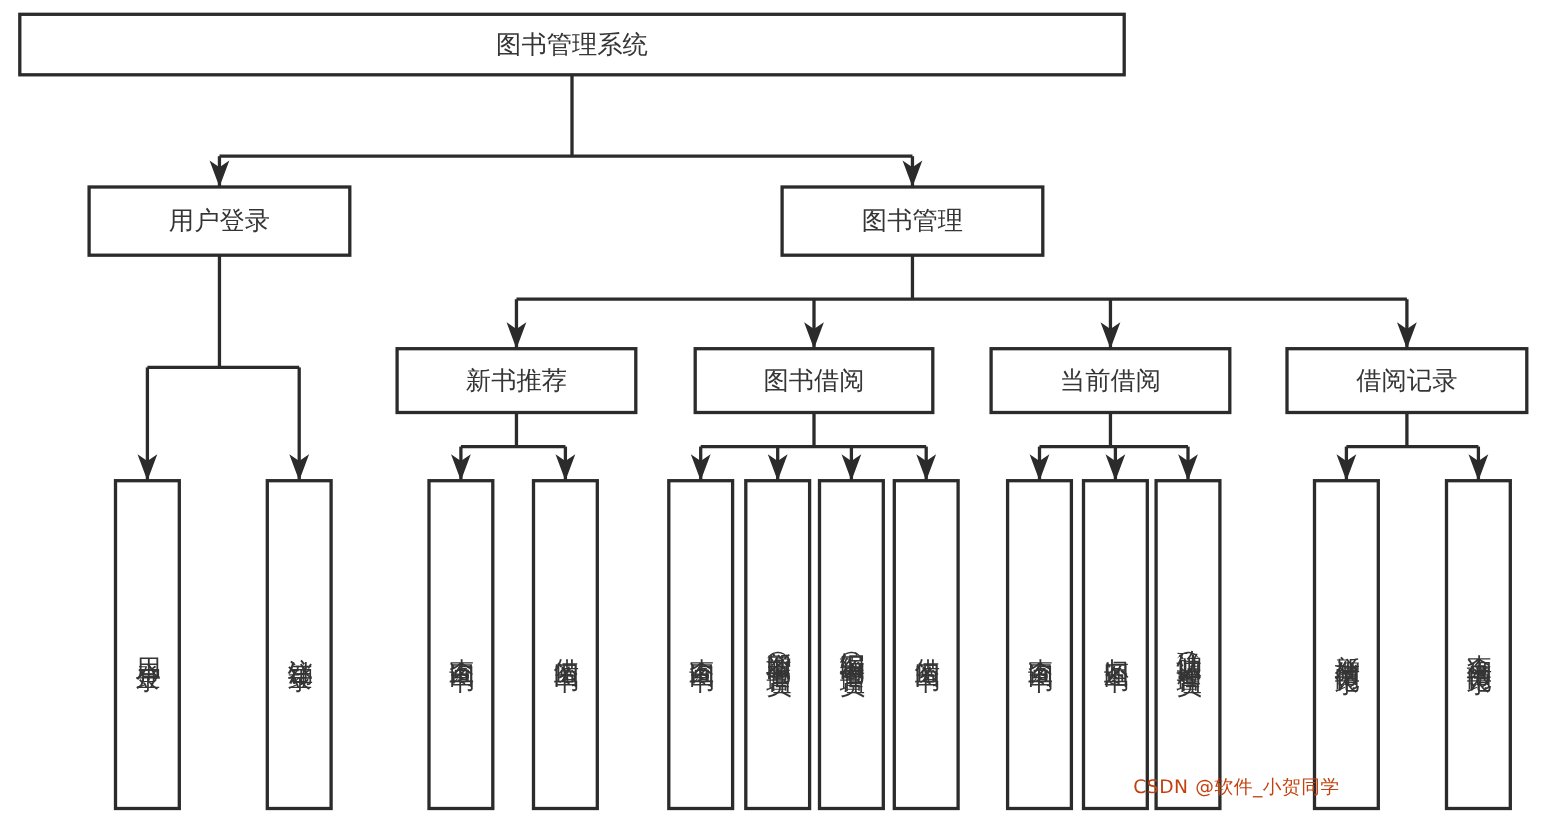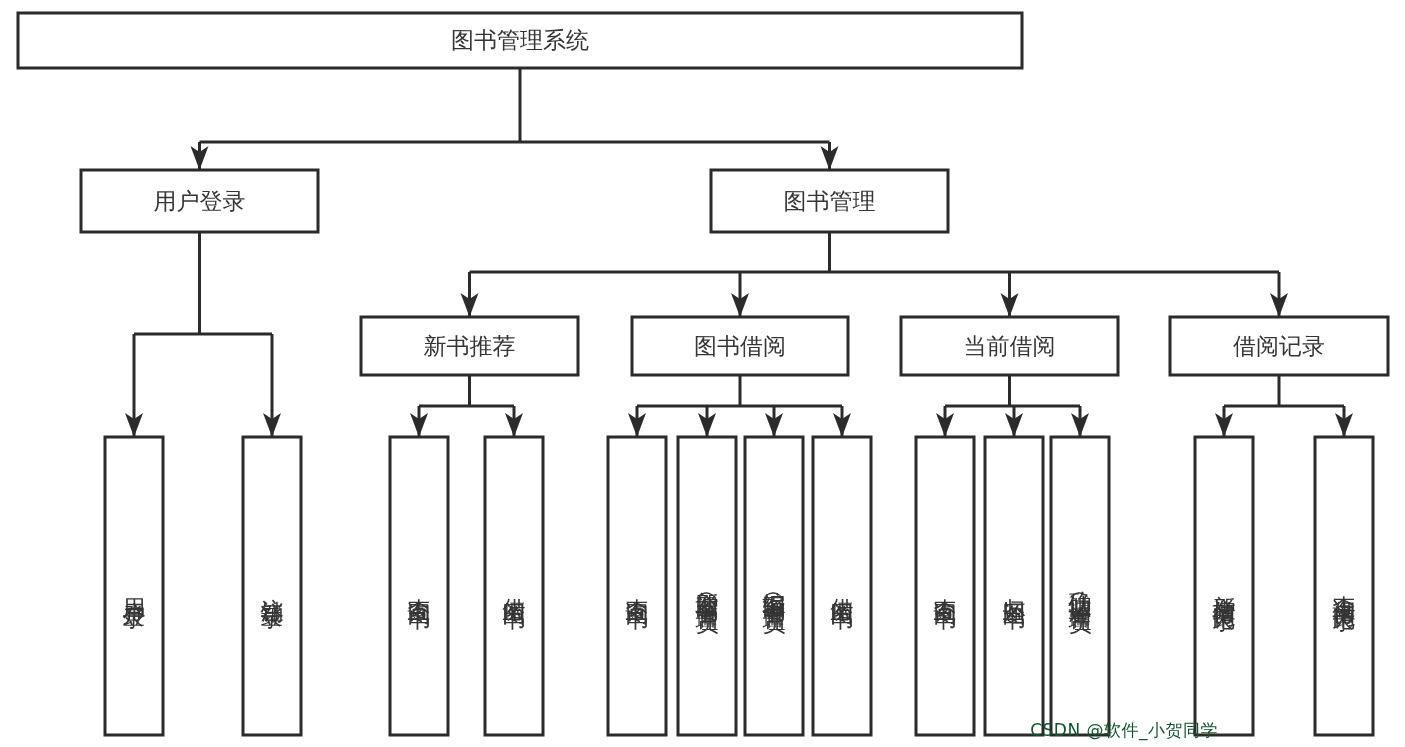--- a/index.html
+++ b/index.html
@@ -63,24 +63,24 @@
     color: #353535;
     writing-mode: vertical-rl;
     text-orientation: upright;
     letter-spacing: 3px;
     line-height: 1;
     white-space: nowrap;
   }
   .watermark {
     position: absolute;
     right: 10px;
-    bottom: 5px;
+    bottom: 20px;
     font-family: "DejaVu Sans", "Liberation Sans", sans-serif;
     font-size: 17px;
-    color: #14532d;
+    color: #c2410c;
     letter-spacing: 0.5px;
     user-select: none;
     white-space: nowrap;
   }
 </style>
 </head>
 <body>
 
 <div id="diagram-root">
 

